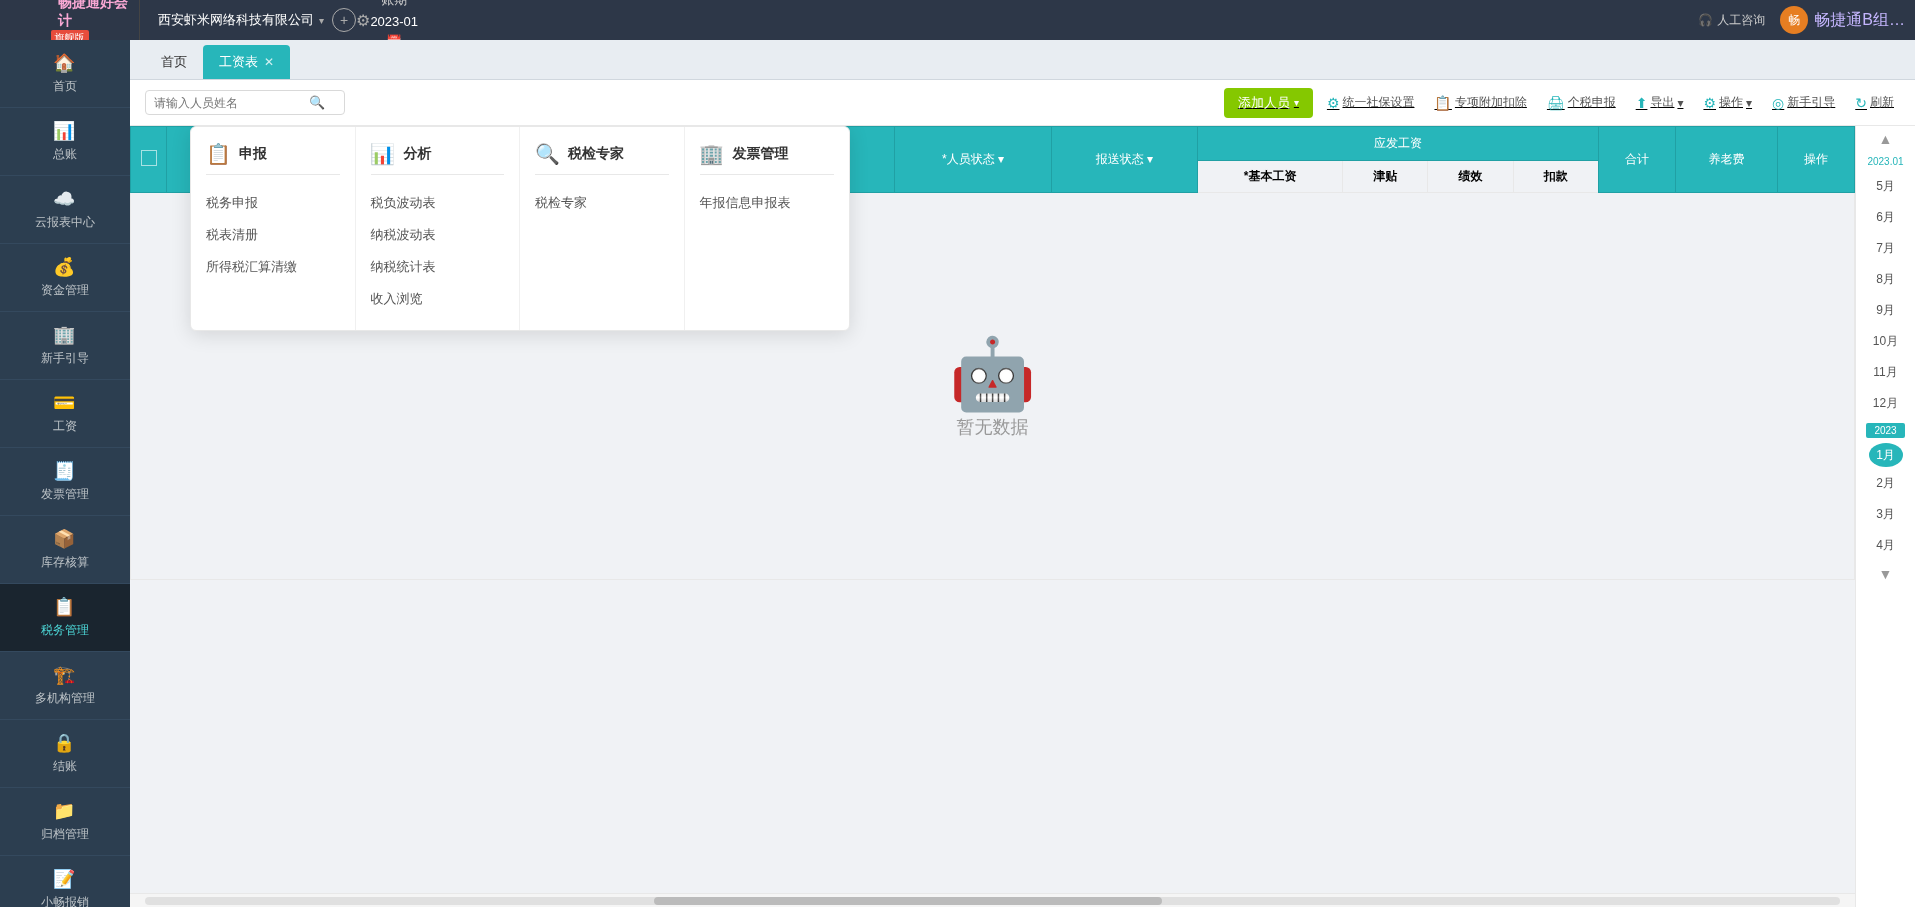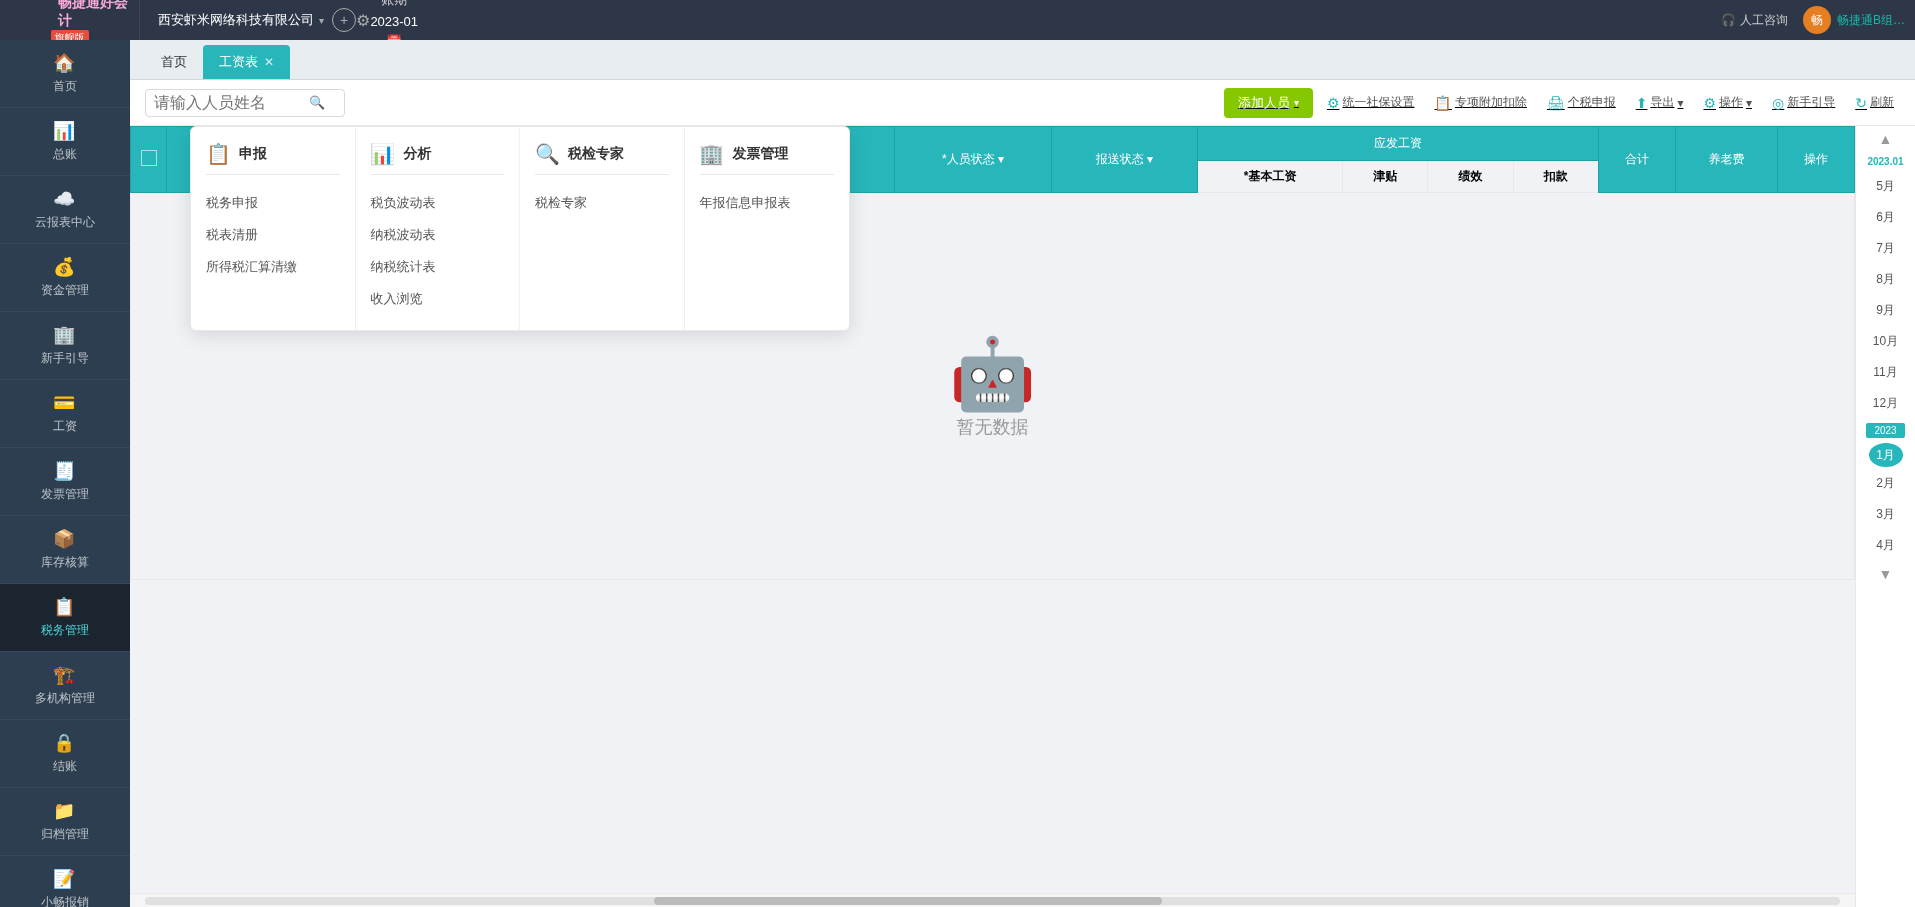--- a/index.html
+++ b/index.html
@@ -91,21 +91,21 @@
       gap: 6px;
       cursor: pointer;
     }
     .user-avatar {
       width: 28px; height: 28px;
       border-radius: 50%;
       background: #e67e22;
       display: flex; align-items: center; justify-content: center;
       color: white; font-size: 12px;
     }
-    .user-name { color: #14b8a6; font-size: 12px; }
+    .user-name { color: #c4b5fd; font-size: 16px; }
 
     
     .main-layout {
       display: flex;
       flex: 1;
       overflow: hidden;
     }
 
     
     .sidebar {
@@ -186,21 +186,21 @@
       align-items: center;
       border: 1px solid #d9d9d9;
       border-radius: 4px;
       padding: 4px 8px;
       width: 200px;
       gap: 5px;
     }
     .search-input-wrap input {
       border: none;
       outline: none;
-      font-size: 16px;
+      font-size: 12px;
       color: #999;
       width: 150px;
       font-family: inherit;
     }
     .search-icon { color: #bbb; cursor: pointer; }
     .toolbar-right {
       margin-left: auto;
       display: flex;
       align-items: center;
       gap: 8px;
@@ -353,21 +353,21 @@
       align-items: center;
     }
     .year-header {
       display: flex;
       align-items: center;
       justify-content: flex-end;
       gap: 2px;
       padding: 4px 0;
       font-size: 11px;
       color: #27b6ba;
-      font-weight: bold;
+      font-weight: normal;
     }
 
     
     .table-scroll-container {
       overflow-x: auto;
       overflow-y: auto;
     }
 
     
     .table-bottom-scroll {

